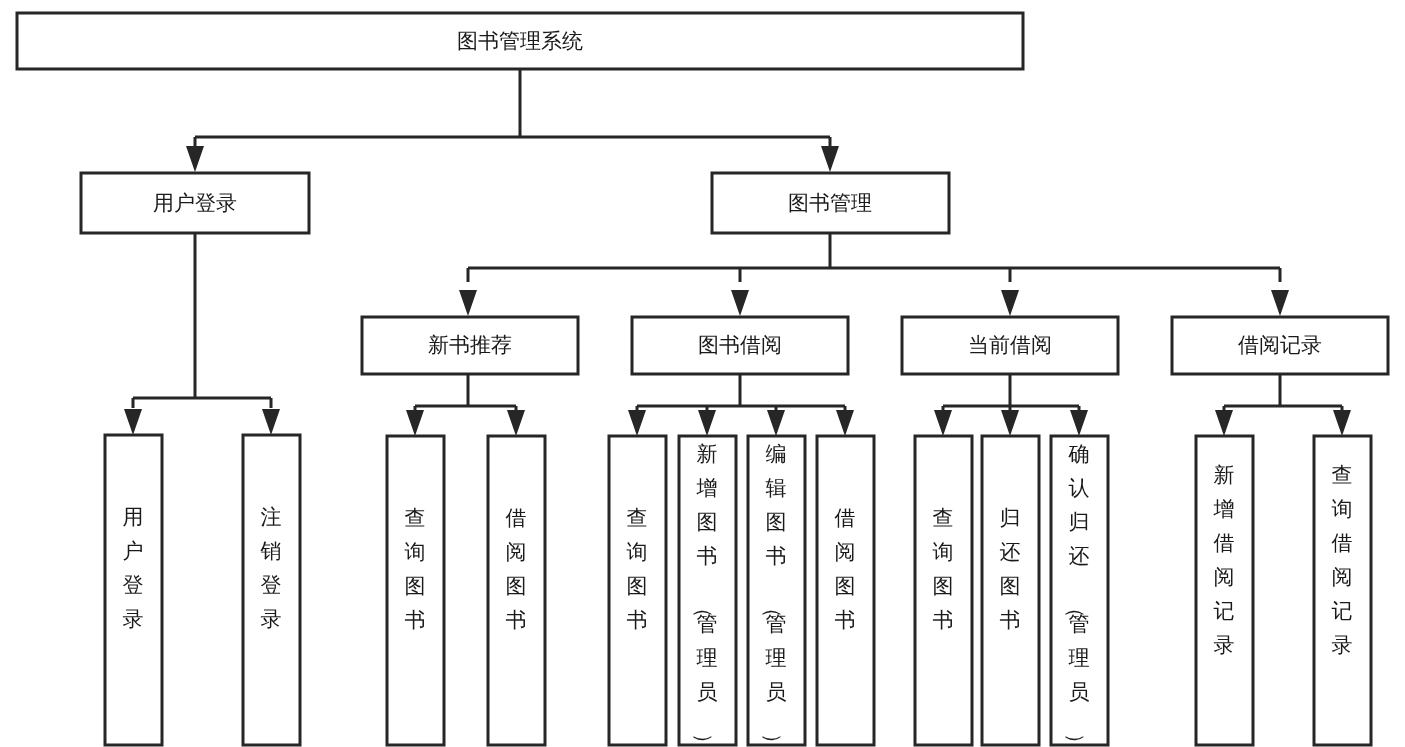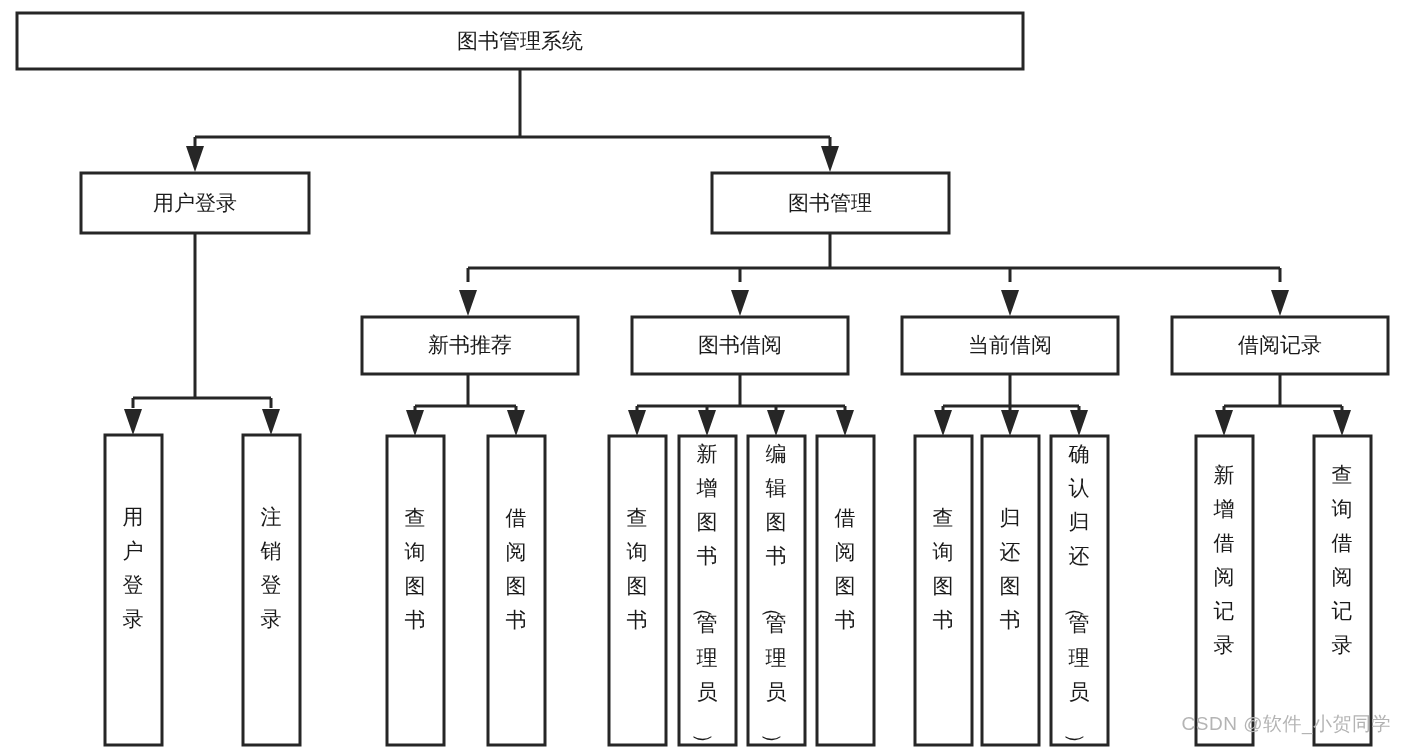--- a/index.html
+++ b/index.html
@@ -203,15 +203,14 @@
       <rect class="node-rect" x="1196" y="436" width="57" height="309"></rect>
       <text class="node-label-v" x="1224" y="482"><tspan x="1224" y="482">新</tspan><tspan x="1224" y="516">增</tspan><tspan x="1224" y="550">借</tspan><tspan x="1224" y="584">阅</tspan><tspan x="1224" y="618">记</tspan><tspan x="1224" y="652">录</tspan></text>
     </g>
     <g>
       <rect class="node-rect" x="1314" y="436" width="57" height="309"></rect>
       <text class="node-label-v" x="1342" y="482"><tspan x="1342" y="482">查</tspan><tspan x="1342" y="516">询</tspan><tspan x="1342" y="550">借</tspan><tspan x="1342" y="584">阅</tspan><tspan x="1342" y="618">记</tspan><tspan x="1342" y="652">录</tspan></text>
     </g>
 
   </svg>
 
-  <div class="watermark">CSDN @软件_小贺同学</div>
 
 </div>
 
 </body></html>

